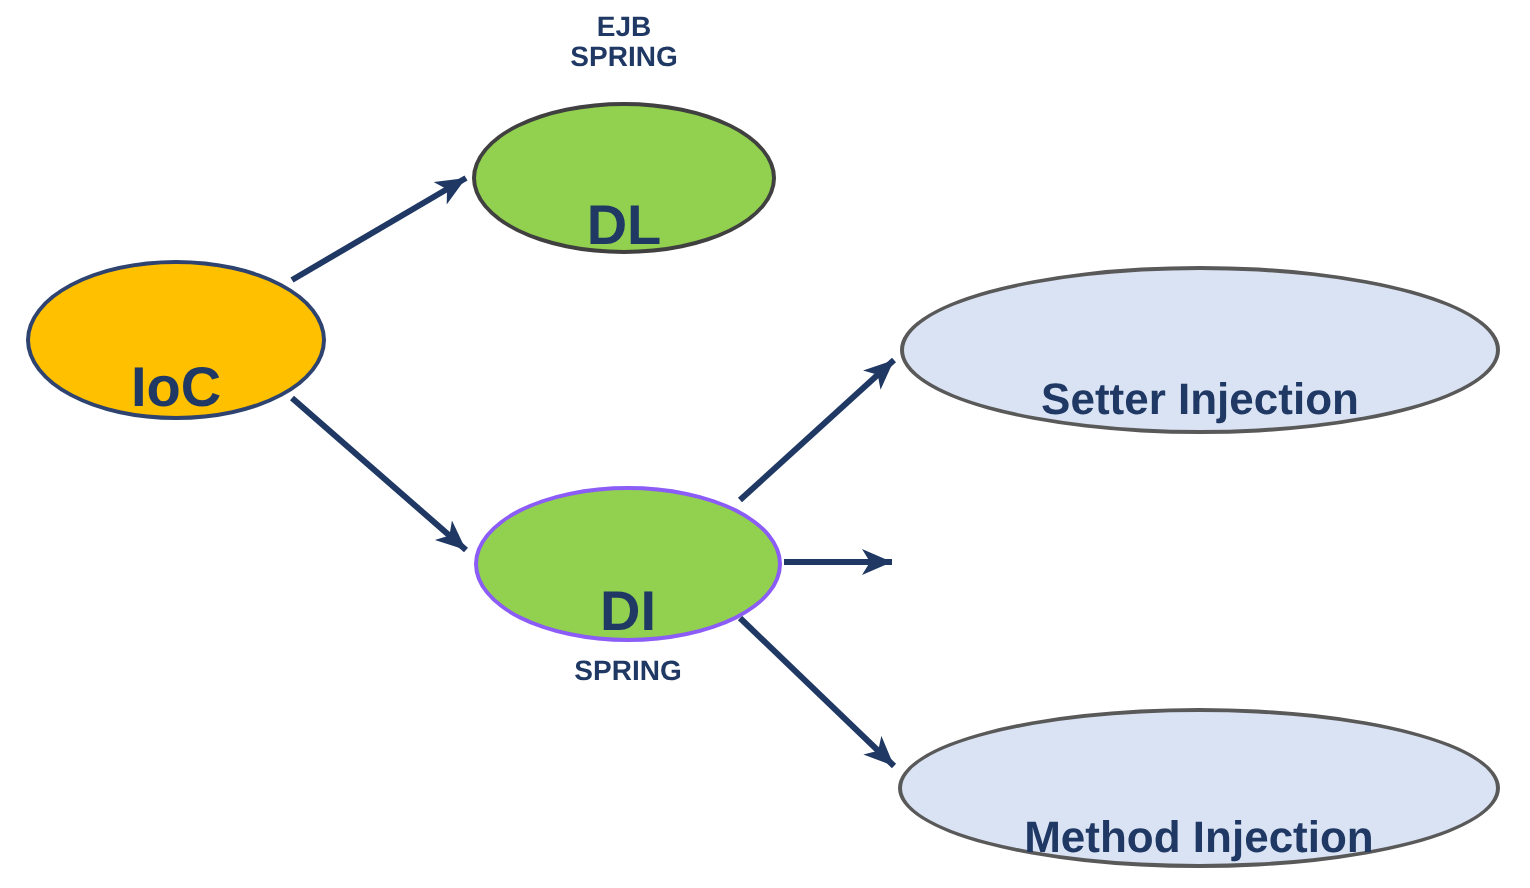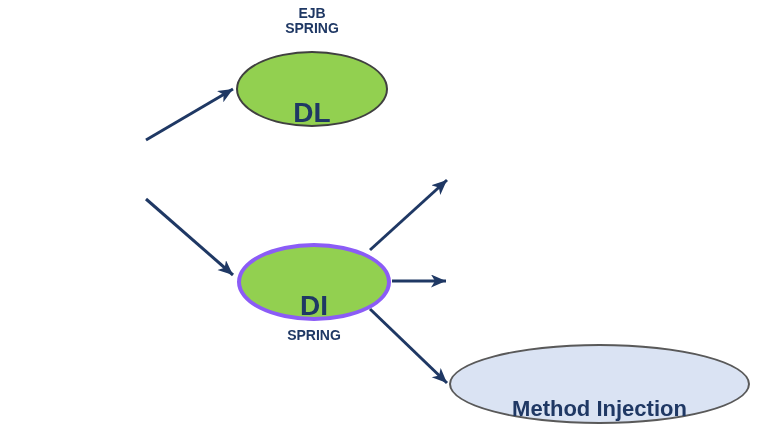--- a/index.html
+++ b/index.html
@@ -43,34 +43,34 @@
     border: 2px solid #2E4370;
   }
   .node-dl {
     left: 236px; top: 51px; width: 152px; height: 76px;
     background: #92D050;
     border: 2px solid #404040;
   }
   .node-di {
     left: 237px; top: 243px; width: 154px; height: 78px;
     background: #92D050;
-    border: 4px solid #8b5cf6;
+    border: 2px solid #8b5cf6;
   }
   .node-blue {
     background: #DAE3F3;
     border: 2px solid #595959;
   }
   .node-setter {
     left: 450px; top: 133px; width: 300px; height: 84px;
   }
   .node-constructor {
     left: 452px; top: 241px; width: 300px; height: 79px;
   }
   .node-method {
-    left: 449px; top: 344px; width: 301px; height: 80px;
+    left: 449px; top: 354px; width: 301px; height: 80px;
   }
   .big-label {
     font-size: 28px;
     letter-spacing: 0px;
   }
   .mid-label {
     font-size: 22px;
     line-height: 29px;
   }
   .node-constructor .mid-label {
@@ -109,30 +109,36 @@
     <line x1="370" y1="250" x2="447" y2="180" stroke="#1F3864" stroke-width="3" marker-end="url(#ah)"></line>
     <line x1="392" y1="281" x2="446" y2="281" stroke="#1F3864" stroke-width="3" marker-end="url(#ah)"></line>
     <line x1="370" y1="309" x2="447" y2="383" stroke="#1F3864" stroke-width="3" marker-end="url(#ah)"></line>
   </svg>
 
   <div class="annotation annotation-dl-top">
     <div>EJB</div>
     <div>SPRING</div>
   </div>
 
+  <div class="node node-ioc">
+    <span class="node-label big-label">IoC</span>
+  </div>
 
   <div class="node node-dl">
     <span class="node-label big-label">DL</span>
   </div>
 
   <div class="node node-di">
     <span class="node-label big-label">DI</span>
   </div>
 
   <div class="annotation annotation-di-bottom">SPRING</div>
 
+  <div class="node node-blue node-setter">
+    <span class="node-label mid-label">Setter Injection</span>
+  </div>
 
 
   <div class="node node-blue node-method">
     <span class="node-label mid-label">Method Injection</span>
   </div>
 
 </div>
 
 </body></html>

